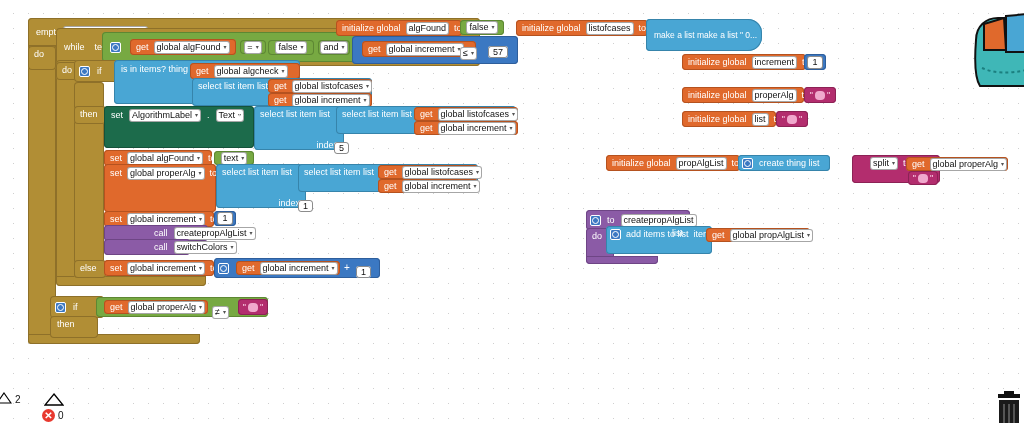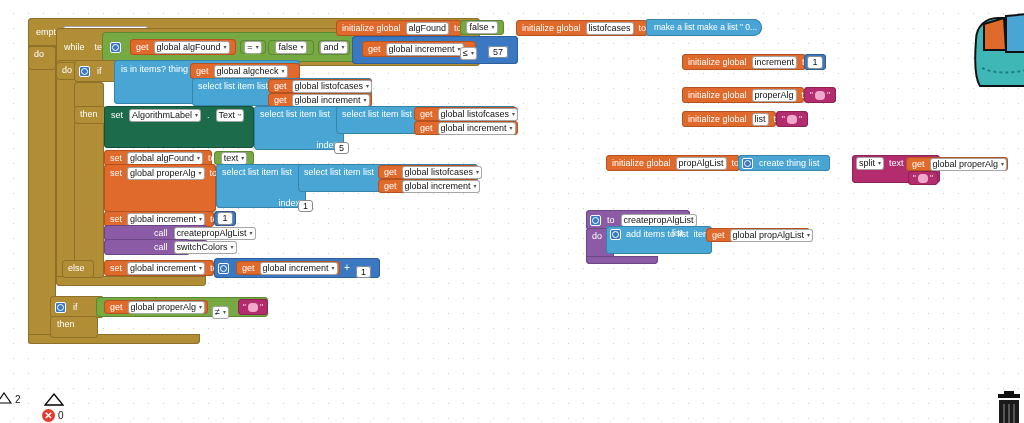--- a/index.html
+++ b/index.html
@@ -197,21 +197,21 @@
   </div>
 
   <div class="blk c-control" style="left:74px; top:60px; width:128px; height:22px; align-items:center; gap:5px; padding-left:5px;">
     <span class="mut"></span>
     <span class="lbl">if</span>
   </div>
   <div class="blk c-control" style="left:74px; top:82px; width:30px; height:196px; padding:0;"></div>
   <div class="blk c-control" style="left:74px; top:106px; width:32px; height:18px; padding:2px 4px;">
     <span class="lbl">then</span>
   </div>
-  <div class="blk c-control" style="left:62px; top:260px; width:32px; height:18px; padding:2px 4px;">
+  <div class="blk c-control" style="left:74px; top:260px; width:32px; height:18px; padding:2px 4px;">
     <span class="lbl">else</span>
   </div>
 
   <div class="blk c-list" style="left:114px; top:60px; width:186px; height:44px; flex-direction:column; gap:2px; padding:3px 5px;">
     <div class="row">
       <span class="lbl">is in items? thing</span>
     </div>
     <div class="row" style="justify-content:flex-end; width:100%;">
       <span class="lbl">list</span>
     </div>
@@ -454,21 +454,21 @@
     </span>
   </div>
 
   <div class="blk c-var" style="left:516px; top:20px; width:132px; height:16px; align-items:center; gap:3px;">
     <span class="lbl">initialize global</span>
     <span class="field tight">
       <span>listofcases</span>
     </span>
     <span class="lbl">to</span>
   </div>
-  <div class="blk c-list collapsed" style="left:646px; top:19px; width:116px; height:17px; align-items:center; padding-left:6px;">
+  <div class="blk c-list collapsed" style="left:646px; top:19px; width:116px; height:32px; align-items:center; padding-left:6px;">
     <span class="lbl" style="font-size:8.5px;">make a list make a list " 0...</span>
   </div>
 
   <div class="blk c-var" style="left:682px; top:54px; width:124px; height:16px; align-items:center; gap:3px;">
     <span class="lbl">initialize global</span>
     <span class="field tight">
       <span>increment</span>
     </span>
     <span class="lbl">to</span>
   </div>
@@ -511,21 +511,21 @@
     <span class="field tight">
       <span>propAlgList</span>
     </span>
     <span class="lbl">to</span>
   </div>
   <div class="blk c-list" style="left:738px; top:155px; width:92px; height:16px; align-items:center; gap:4px; padding-left:4px;">
     <span class="mut"></span>
     <span class="lbl">create thing list</span>
   </div>
 
-  <div class="blk c-text" style="left:852px; top:155px; width:88px; height:28px; gap:1px; padding:2px 4px;">
+  <div class="blk c-text" style="left:852px; top:155px; width:88px; height:28px; gap:1px; padding:2px 18px;">
     <div class="row">
       <span class="field tight">
         <span>split</span>
         <span class="caret">▾</span>
       </span>
       <span class="lbl">text</span>
     </div>
     <div class="row" style="justify-content:flex-end;width:100%;">
       <span class="lbl">at</span>
     </div>

